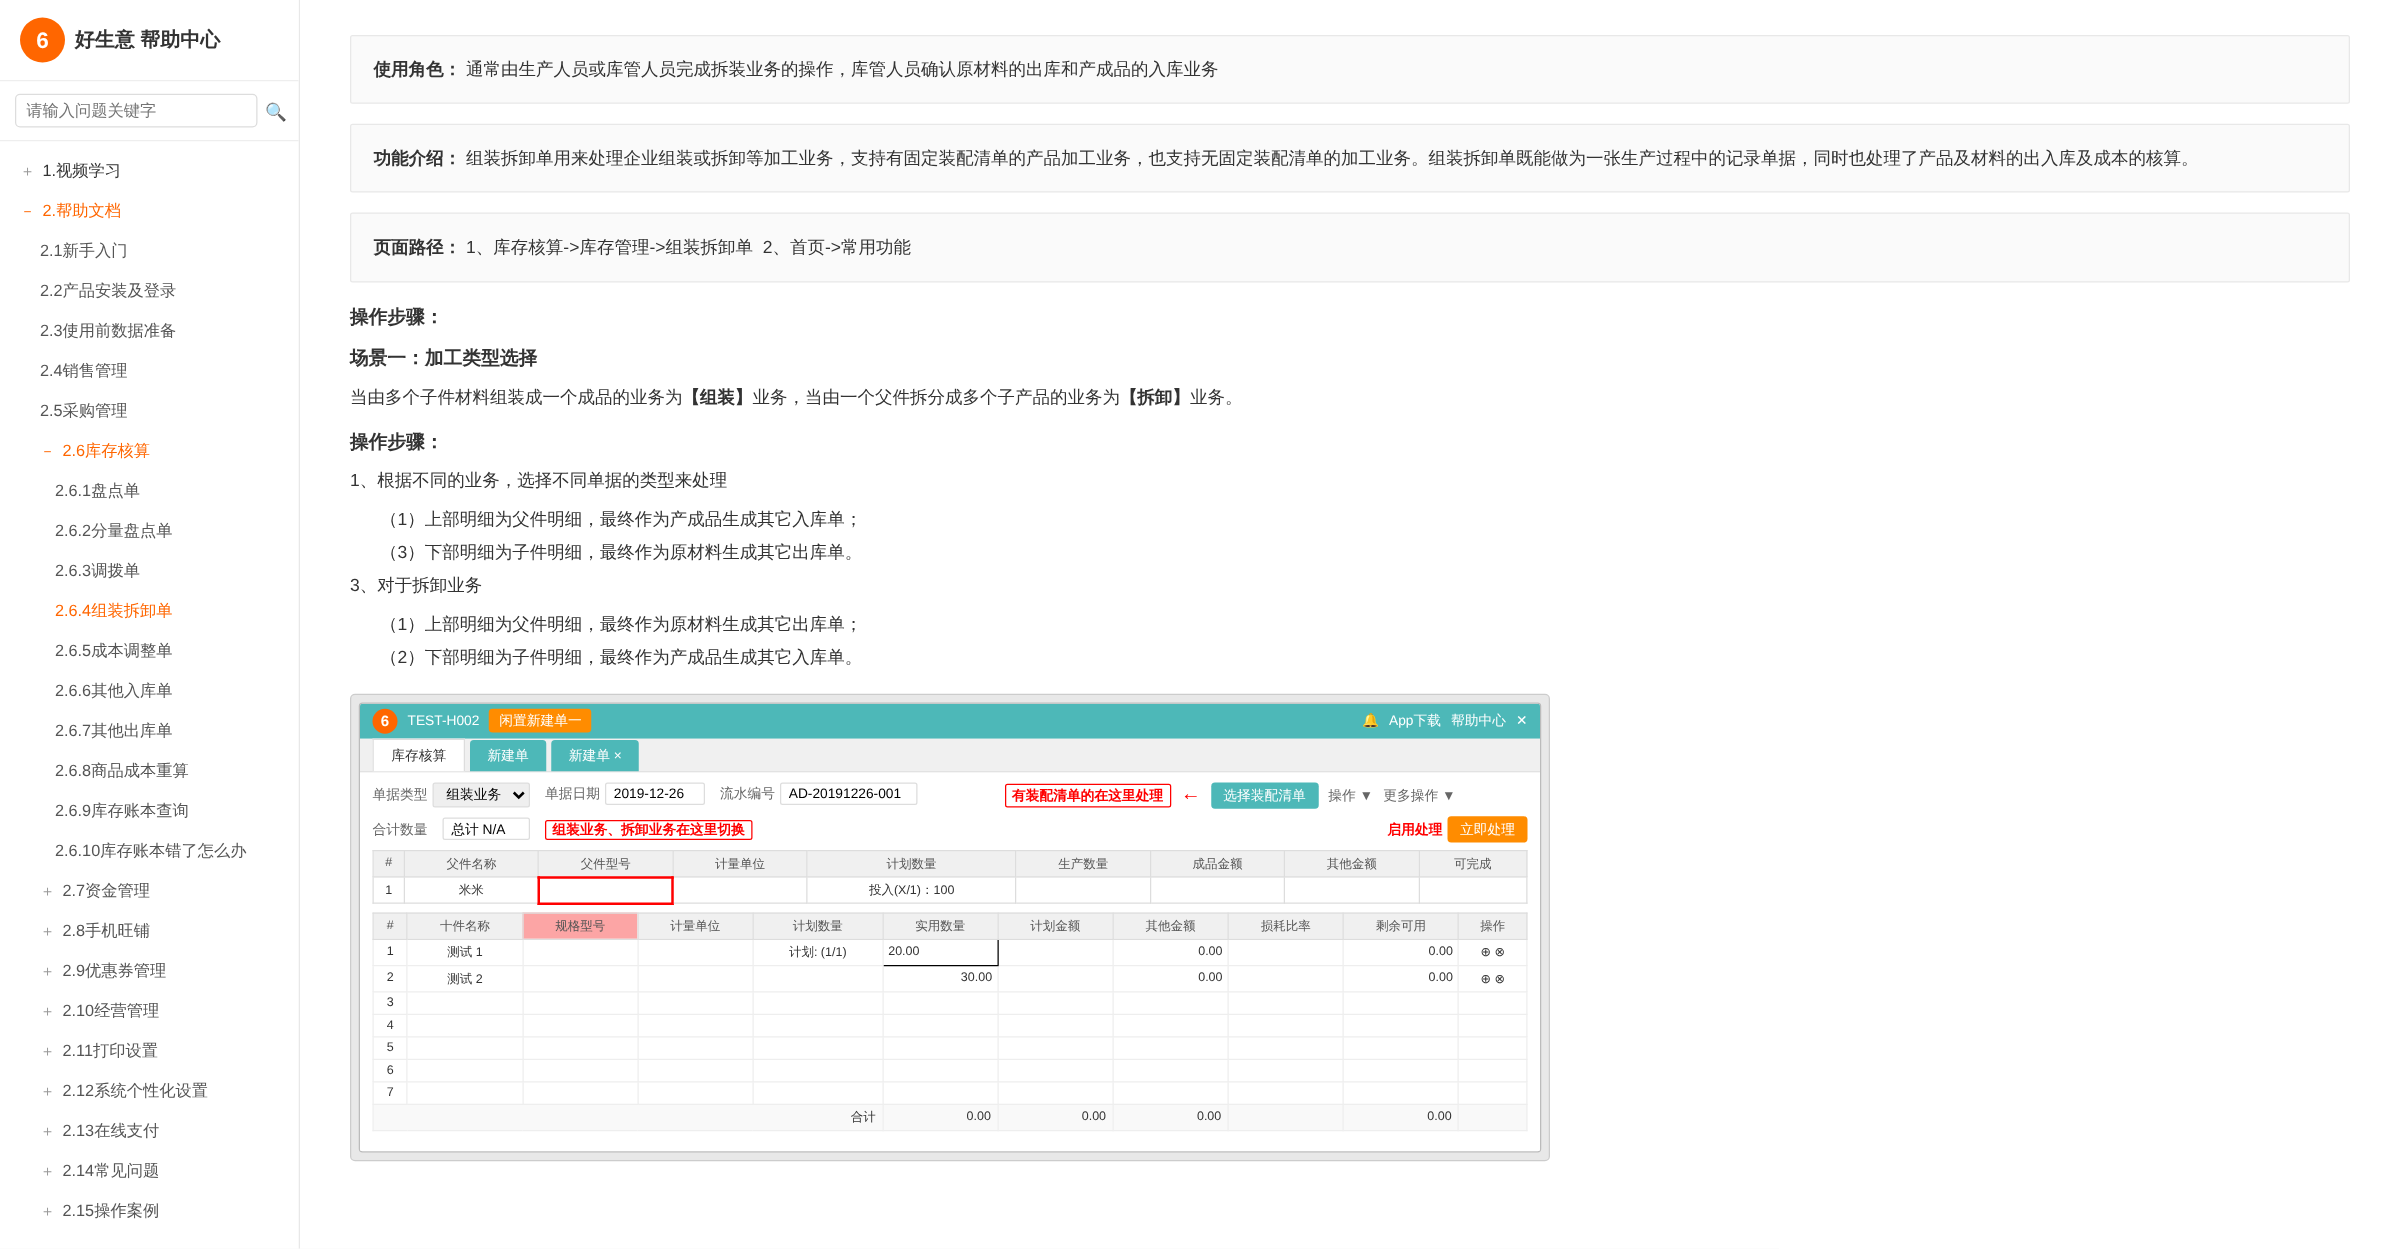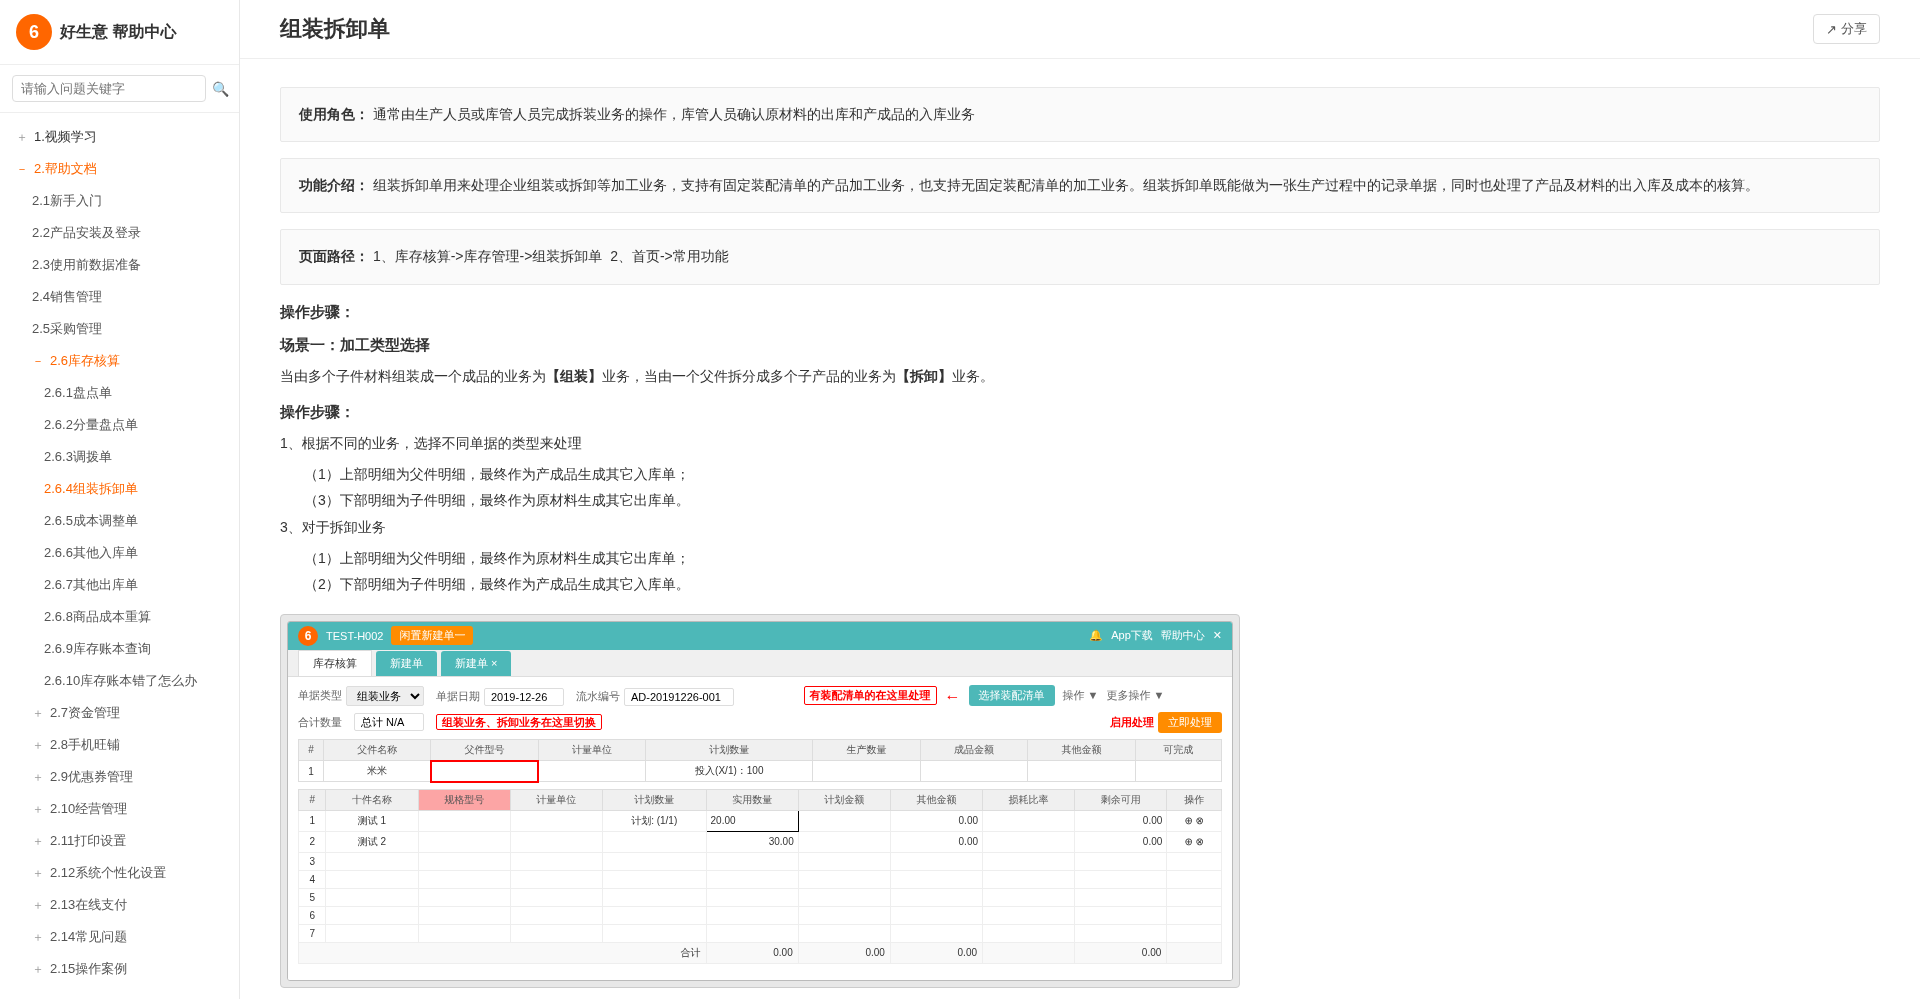--- a/index.html
+++ b/index.html
@@ -234,27 +234,20 @@
     </div>
     <div class="nav-item sub">
       <span class="prefix gray">＋</span>
       <span>2.15操作案例</span>
     </div>
   </div>
 </div>
 
 <div id="main">
 
-  <div id="top-bar">
-    <span id="page-title-text">组装拆卸单</span>
-    <button class="share-btn">
-      <span>↗</span>
-      <span>分享</span>
-    </button>
-  </div>
 
   <div id="content-area">
 
     <div class="info-block">
       <span style="font-weight:bold;">使用角色：</span>
       <span>通常由生产人员或库管人员完成拆装业务的操作，库管人员确认原材料的出库和产成品的入库业务</span>
     </div>
 
     <div class="info-block">
       <span style="font-weight:bold;">功能介绍：</span>
@@ -305,21 +298,21 @@
           </div>
         </div>
 
         <div style="background:#f0f0f0; display:flex; align-items:flex-end; padding:0 10px; border-bottom:1px solid #ddd;">
           <div style="background:#fff; padding:5px 14px; border:1px solid #ddd; border-bottom:none; margin-right:4px; font-size:11px; color:#333; cursor:pointer;">库存核算</div>
           <div style="background:#4db8b8; padding:5px 14px; color:#fff; margin-right:4px; font-size:11px; cursor:pointer; border-radius:3px 3px 0 0;">新建单</div>
           <div style="background:#4db8b8; padding:5px 14px; color:#fff; margin-right:4px; font-size:11px; cursor:pointer; border-radius:3px 3px 0 0;">新建单 ×</div>
         </div>
 
         <div style="padding:8px 10px; background:#fff; position:relative;">
-          <div style="display:flex; align-items:flex-end; gap:12px; margin-bottom:6px; flex-wrap:wrap;">
+          <div style="display:flex; align-items:flex-start; gap:12px; margin-bottom:6px; flex-wrap:wrap;">
             <div style="display:flex; align-items:center; gap:4px;">
               <span style="color:#666;">单据类型</span>
               <select style="border:1px solid #ddd; padding:2px 6px; font-size:11px; border-radius:2px;">
                 <option>组装业务</option>
                 <option>拆卸业务</option>
               </select>
             </div>
             <div style="display:flex; align-items:center; gap:4px;">
               <span style="color:#666;">单据日期</span>
               <input type="text" value="2019-12-26" style="border: 1px solid rgb(221, 221, 221); padding: 2px 6px; font-size: 11px; border-radius: 2px; width: 80px;">

